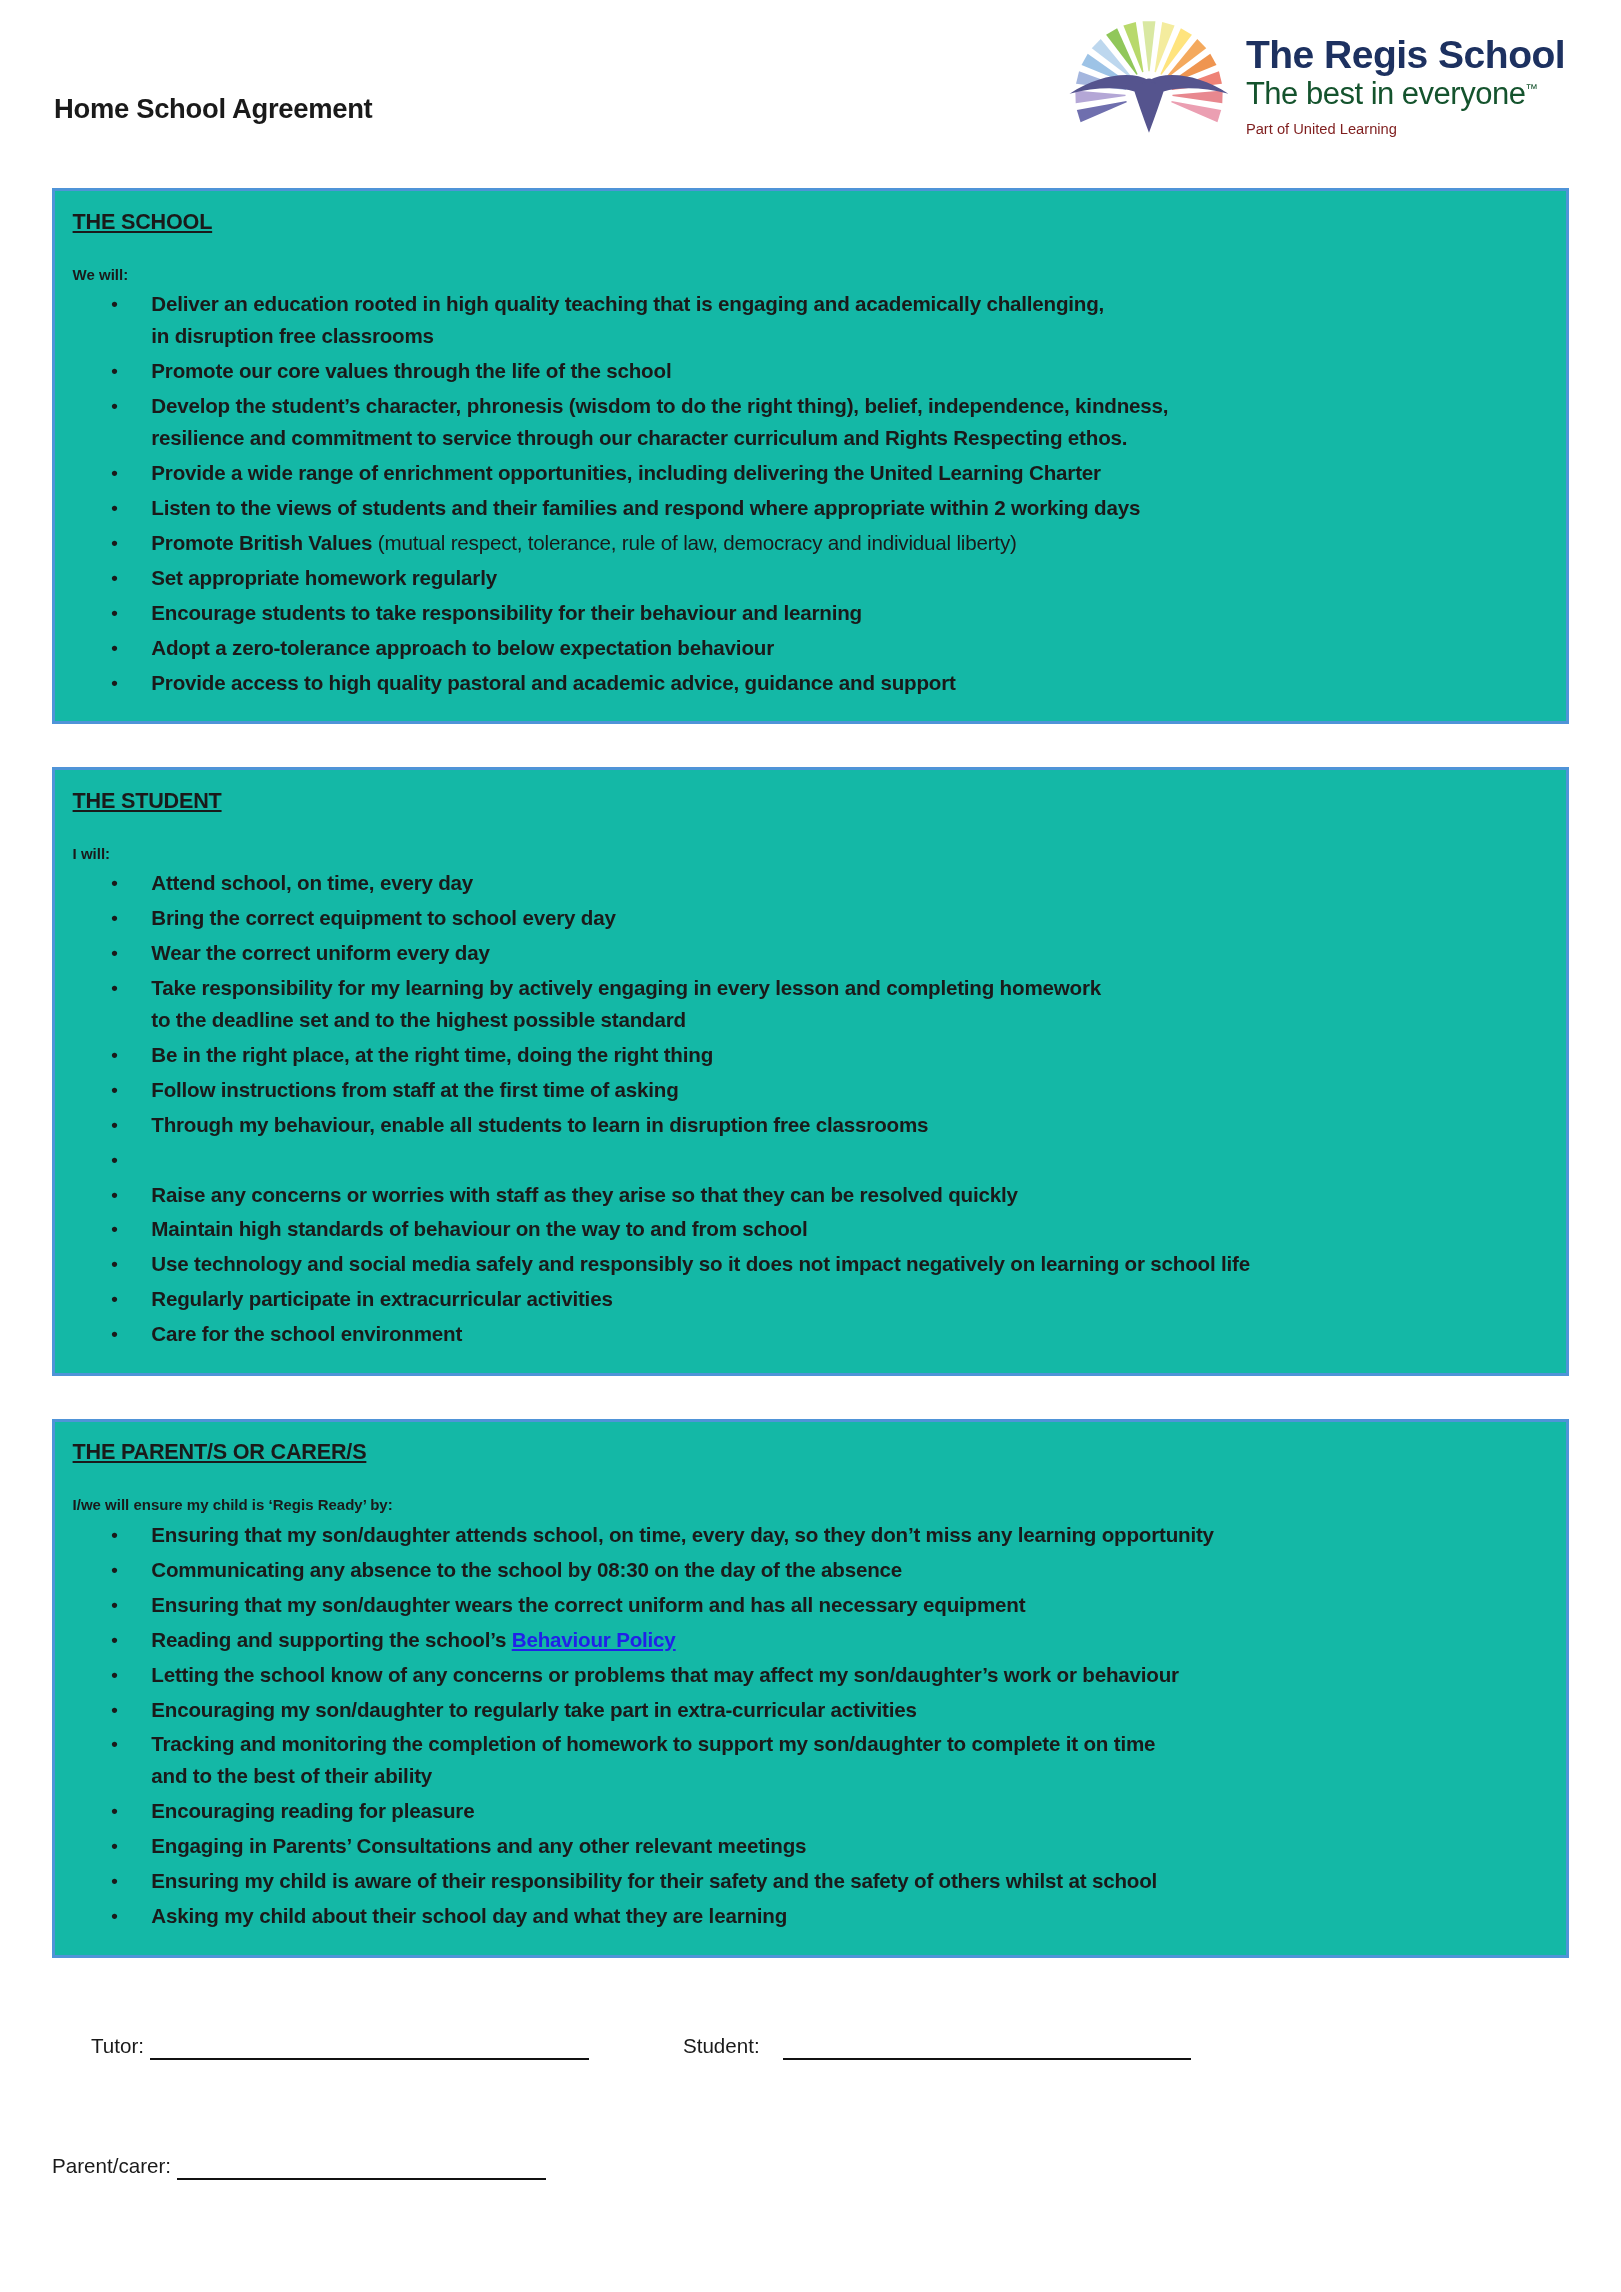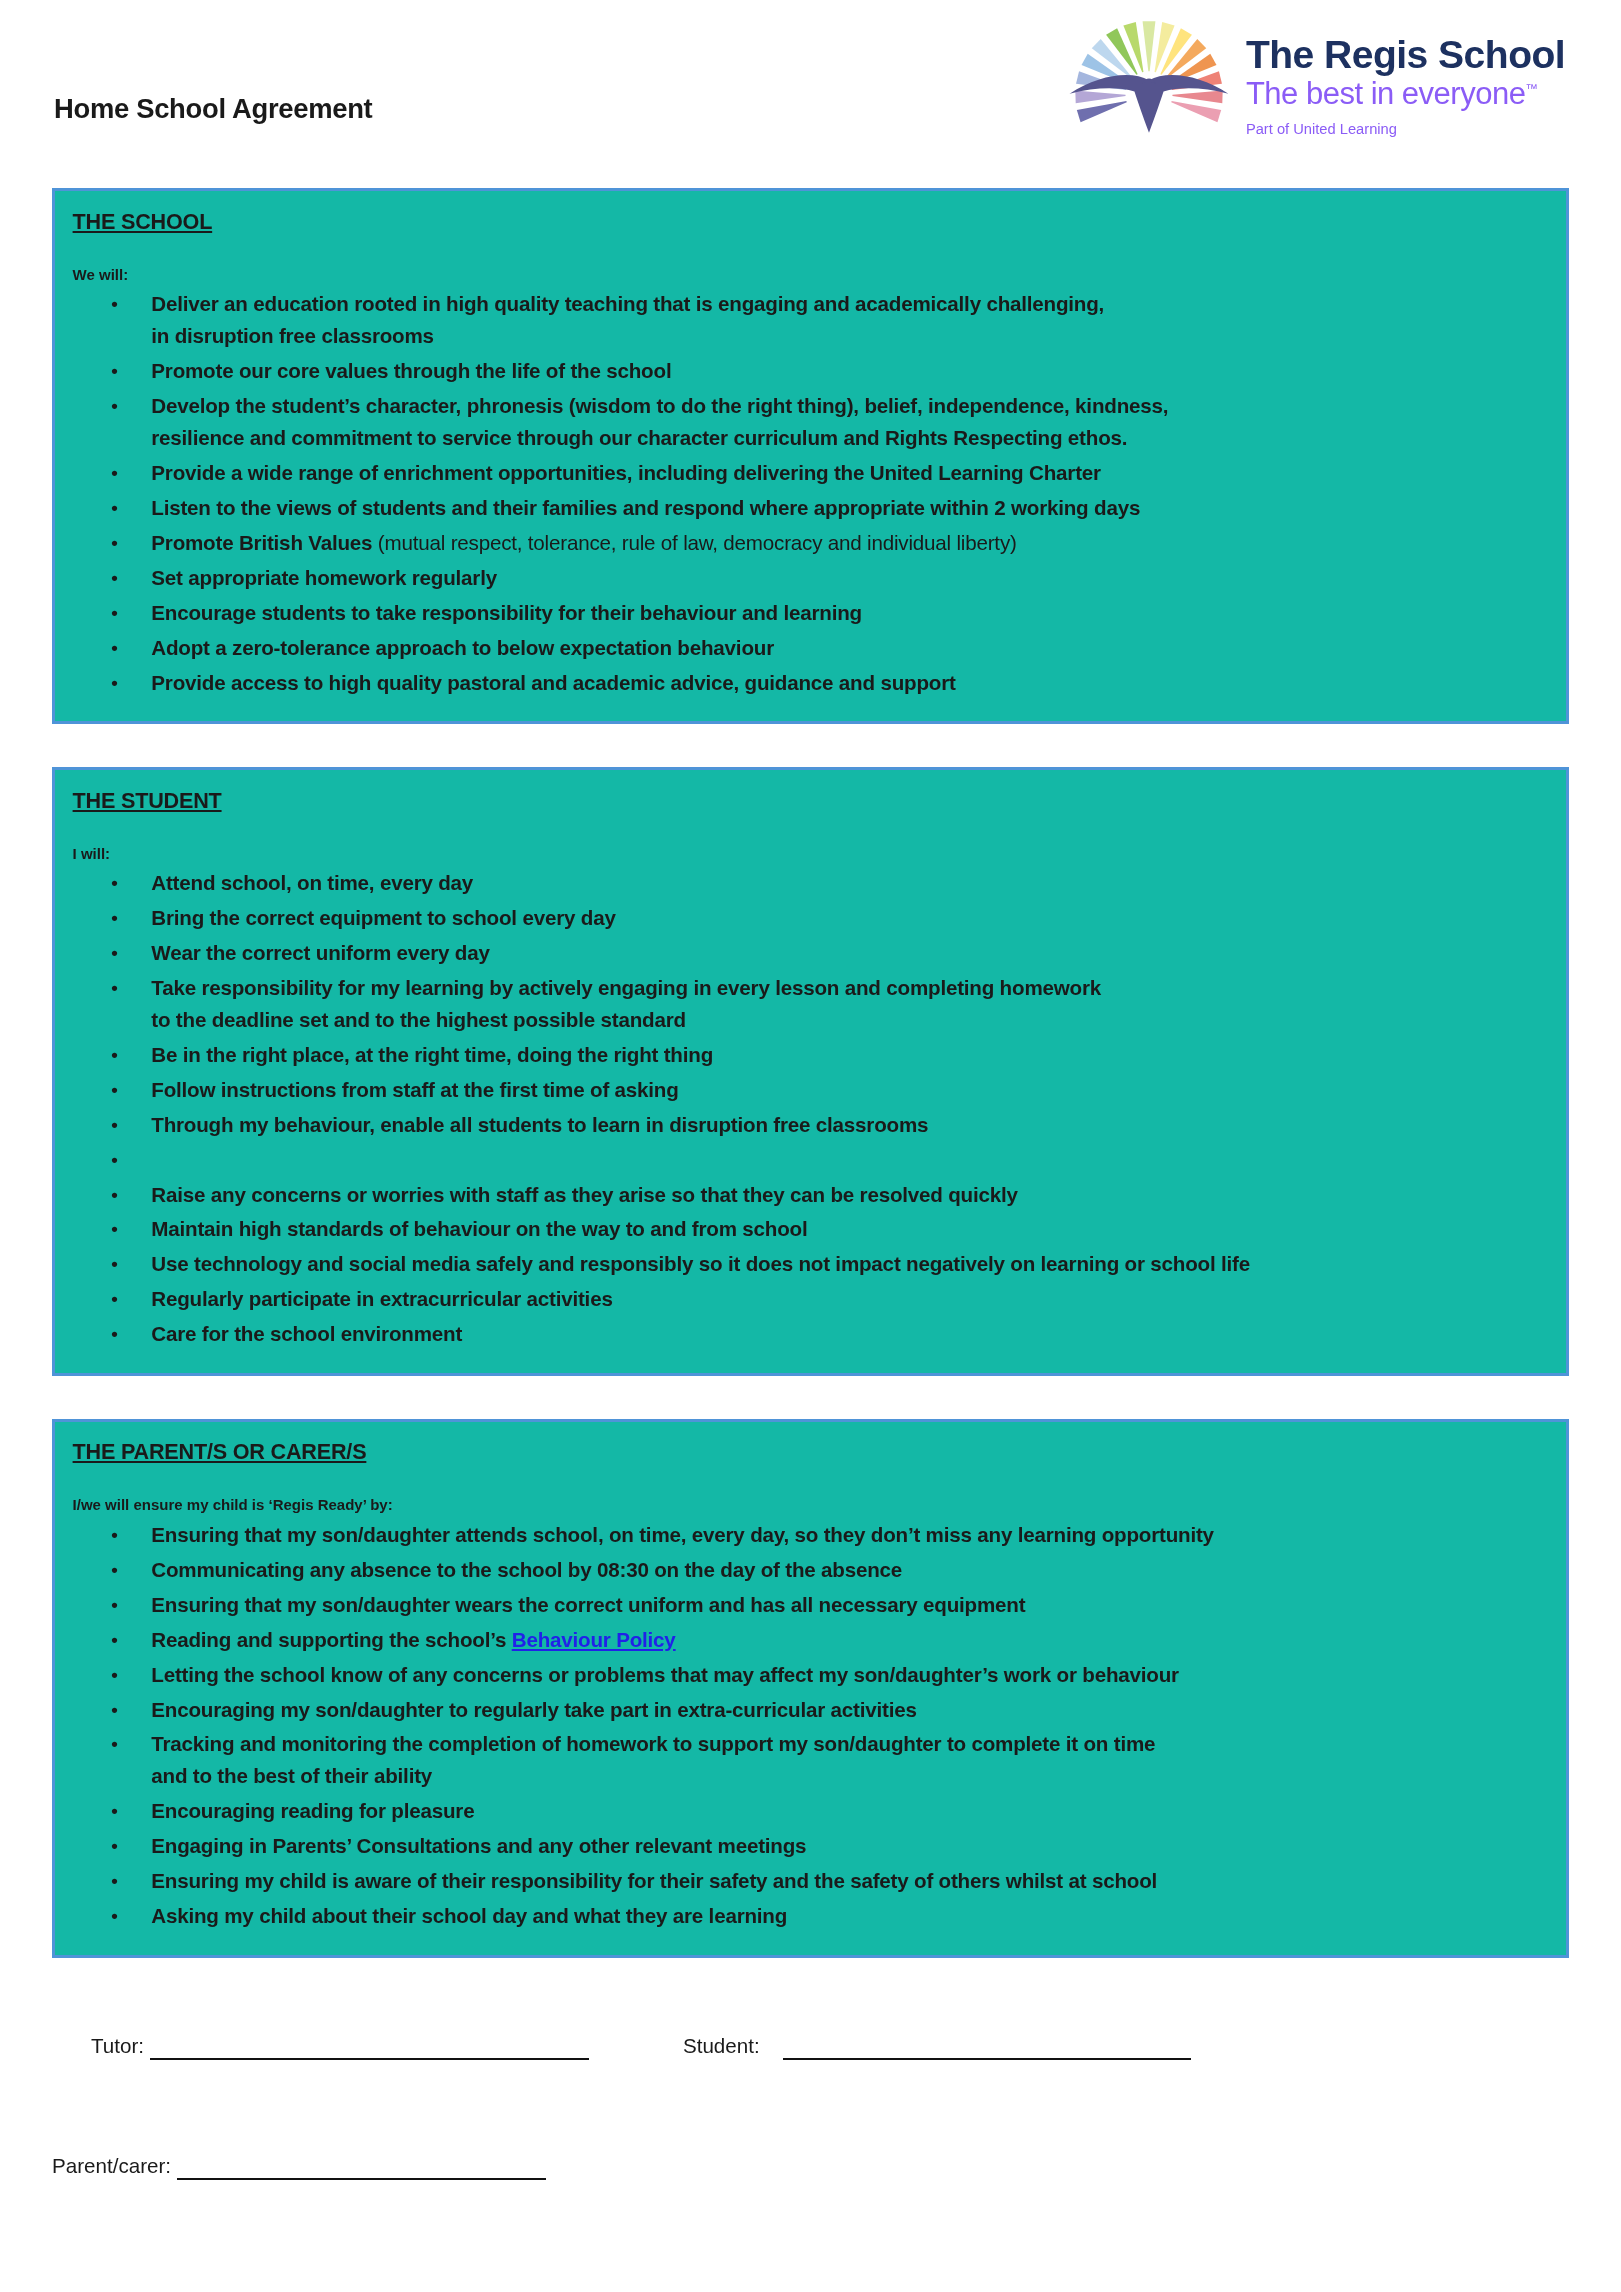--- a/index.html
+++ b/index.html
@@ -102,22 +102,22 @@
             <polygon points="191.1,139.3 280.5,128.3 275.1,106.0 190.5,137.0" fill="#ee8276"></polygon>
             <polygon points="191.9,150.4 281.1,163.4 281.8,140.4 192.0,148.1" fill="#e8888f"></polygon>
             <polygon points="189.8,161.4 272.4,197.4 279.1,175.4 190.5,159.2" fill="#eb9fb2"></polygon>
           </g>
         <circle id="sun-disc" cx="150" cy="148" r="26" fill="#ffffff"></circle>
         <path id="bird-path" d="M8,146 C60,112 118,104 150,122 C182,104 240,112 292,146 C246,134 204,134 176,142 C170,160 162,184 150,216 C138,184 130,160 124,142 C96,134 54,134 8,146 Z" fill="#55548e"></path>
         <path id="bird-head" d="M138,128 C144,116 156,116 162,128 C156,124 144,124 138,128 Z" fill="#55548e"></path>
       </svg>
       <div class="logo-text">
         <div class="logo-name" id="logo-name" style="color: rgb(29, 49, 96);">The Regis School</div>
-        <div class="logo-tagline" id="logo-tagline" style="color: #8b5cf6;"><span>The best in everyone</span><sup>™</sup></div>
-        <div class="logo-sub" id="logo-sub" style="color: #8b5cf6;">Part of United Learning</div>
+        <div class="logo-tagline" id="logo-tagline" style="color: #14532d;"><span>The best in everyone</span><sup>™</sup></div>
+        <div class="logo-sub" id="logo-sub" style="color: #7f1d1d;">Part of United Learning</div>
       </div>
     </div>
   </header>
 
   <main id="sections">
       <section class="box">
         <h2>THE SCHOOL</h2>
         <p class="intro">We will:</p>
         <ul>
           <li>

